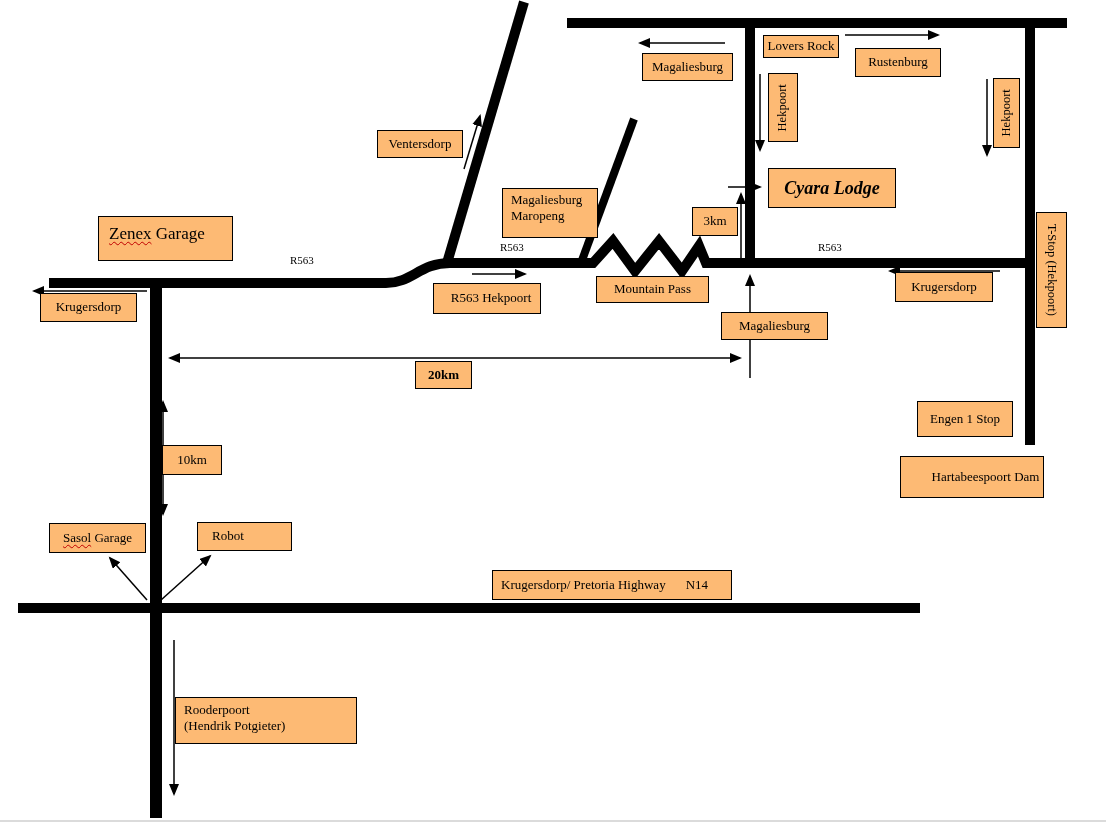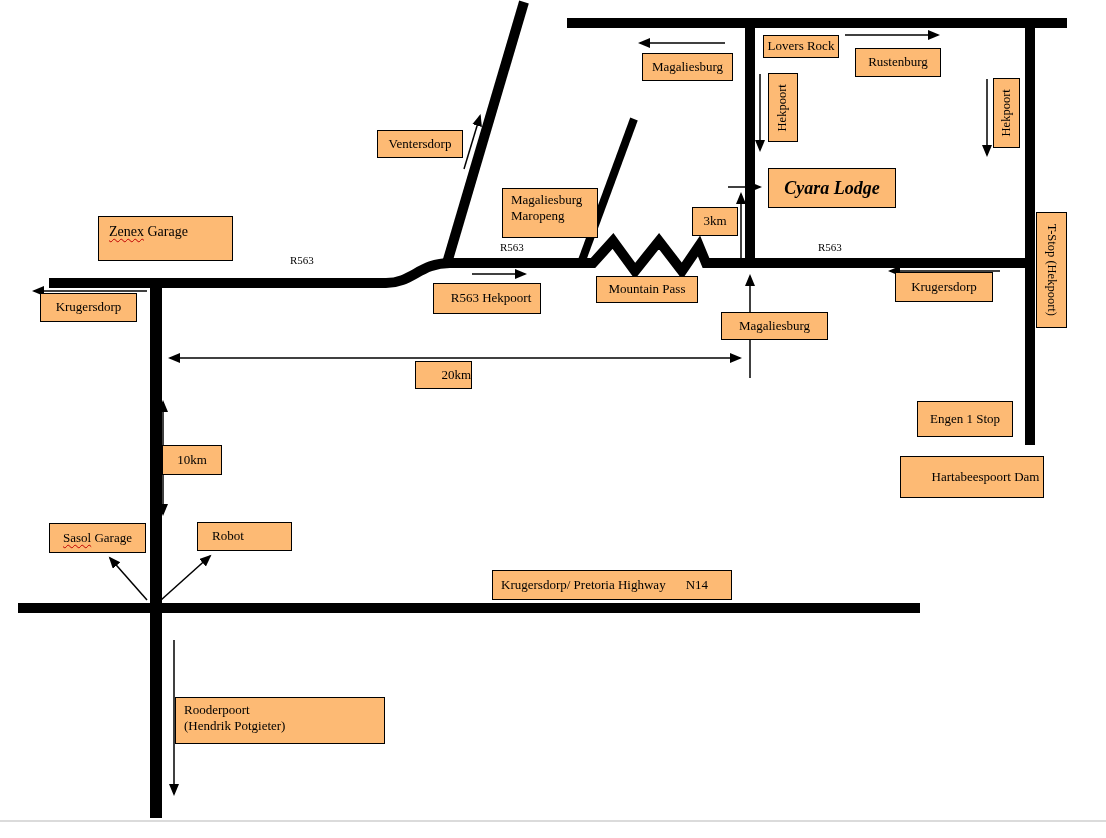--- a/index.html
+++ b/index.html
@@ -5,22 +5,22 @@
   html,body{margin:0;padding:0;background:#ffffff;}
   #canvas{position:relative;width:1106px;height:838px;background:#ffffff;overflow:hidden;
           font-family:"Liberation Serif", serif;color:#000;}
   svg{position:absolute;left:0;top:0;}
   .box{position:absolute;background:#fdba74;border:1.4px solid #000;
        display:flex;align-items:center;justify-content:center;
        font-size:13px;line-height:1.25;white-space:nowrap;box-sizing:border-box;}
   .box.left{justify-content:flex-start;}
   .box.topleft{align-items:flex-start;justify-content:flex-start;}
   .plain{position:absolute;background:#ffffff;font-size:11px;white-space:nowrap;}
-  .big{font-size:14px;}
-  .boldtxt{font-weight:normal;justify-content:flex-end;}
+  .big{font-size:17px;}
+  .boldtxt{font-weight:bold;}
   .cyara{font-size:18px;font-weight:bold;font-style:italic;}
   .squiggle{text-decoration-line:underline;text-decoration-style:wavy;
             text-decoration-color:#c00000;text-decoration-thickness:1px;text-underline-offset:2px;}
   .vbox{overflow:visible;}
   .rot-ccw{transform:rotate(-90deg);white-space:nowrap;font-size:12.5px;}
   .rot-cw{transform:rotate(90deg);white-space:nowrap;font-size:12.5px;}
   .ml{display:block;white-space:normal;}
   .gap{display:inline-block;width:20px;}
 </style>
 </head>
@@ -115,21 +115,21 @@
   </div>
 
   <div class="box" style="left:40px;top:293px;width:97px;height:29px;">
     <span>Krugersdorp</span>
   </div>
 
   <div class="box" style="left:433px;top:283px;width:108px;height:31px;padding-left:8px;">
     <span>R563 Hekpoort</span>
   </div>
 
-  <div class="box" style="left:596px;top:276px;width:102px;height:27px;">
+  <div class="box" style="left:596px;top:276px;width:113px;height:27px;">
     <span>Mountain Pass</span>
   </div>
 
   <div class="box" style="left:692px;top:207px;width:46px;height:29px;">
     <span>3km</span>
   </div>
 
   <div class="box" style="left:895px;top:272px;width:98px;height:30px;">
     <span>Krugersdorp</span>
   </div>
@@ -168,20 +168,20 @@
   <div class="box left" style="left:197px;top:522px;width:95px;height:29px;padding-left:14px;">
     <span>Robot</span>
   </div>
 
   <div class="box left" style="left:492px;top:570px;width:240px;height:30px;padding-left:8px;">
     <span>
       <span>Krugersdorp/ Pretoria Highway</span><span class="gap"></span><span>N14</span>
     </span>
   </div>
 
-  <div class="box topleft" style="left:175px;top:697px;width:210px;height:47px;padding:4px 0 0 8px;">
+  <div class="box topleft" style="left:175px;top:697px;width:182px;height:47px;padding:4px 0 0 8px;">
     <span class="ml">
       <span>Rooderpoort</span><br>
       <span>(Hendrik Potgieter)</span>
     </span>
   </div>
 
 </div>
 
 </body></html>

